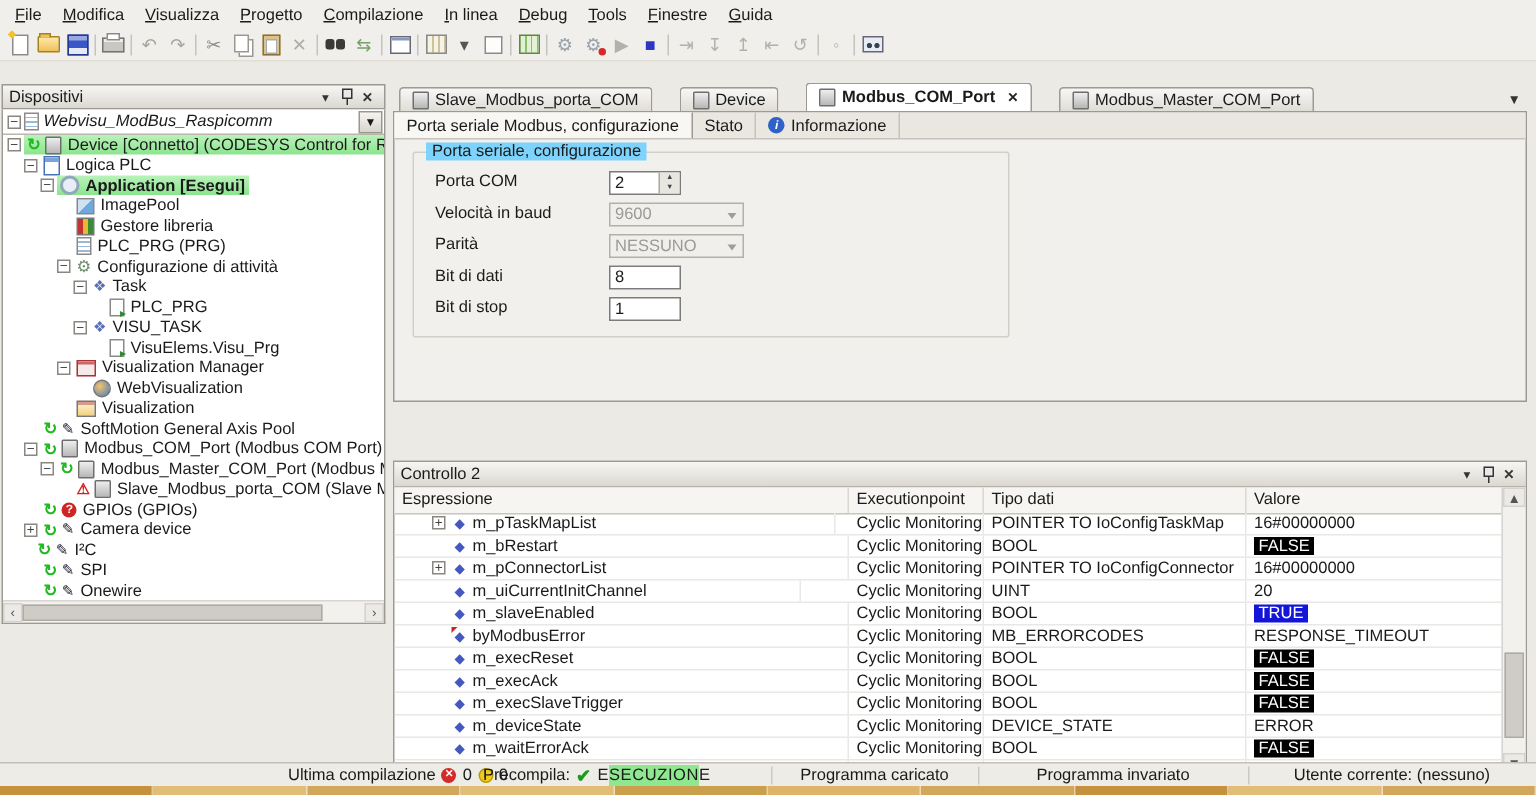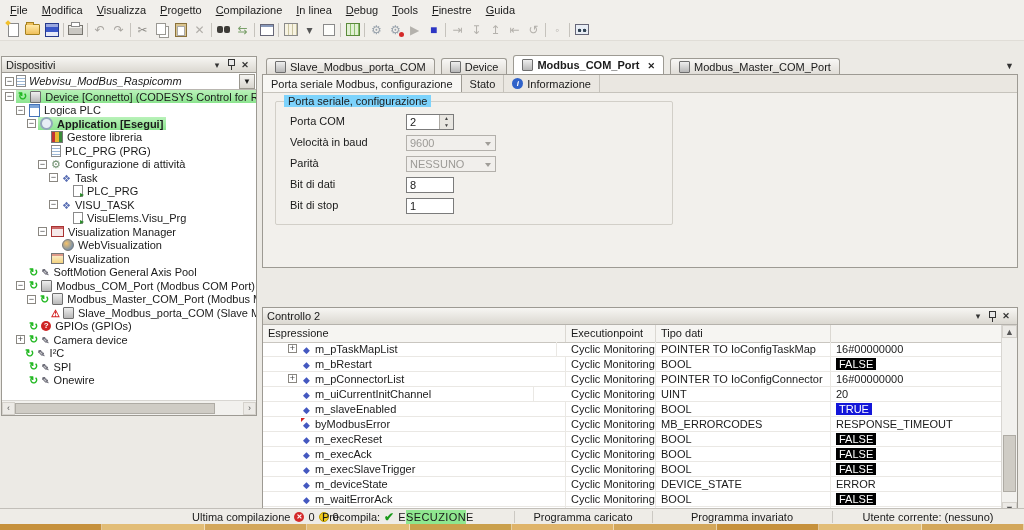--- a/index.html
+++ b/index.html
@@ -75,21 +75,21 @@
   .i-warn::before{content:"⚠";color:#d42222;font-size:10px;font-weight:bold;}
   .i-gpioq{width:10px;height:10px;border-radius:50%;background:#ce2525;color:#fff;font-size:8px;font-weight:bold;text-align:center;line-height:10px;}
   .i-gpioq::before{content:"?";}
   
   .sb{background:#f2f1ee;display:flex;align-items:center;}
   .sb-btn{width:13px;height:13px;display:flex;align-items:center;justify-content:center;color:#555;font-size:9px;background:#eceae6;border:1px solid #d5d2cc;box-sizing:border-box;}
   .sb-thumb{height:11px;background:#cfccc5;border:1px solid #aeaba4;box-sizing:border-box;}
   .dev-hscroll{position:absolute;left:0;bottom:0;right:0;height:14px;border-top:1px solid #d8d6d2;}
   
   .editor-wrap{position:absolute;left:262px;top:56px;width:756px;height:212px;}
-  .doc-tabs{position:relative;height:18px;display:flex;align-items:flex-end;gap:6px;padding-left:4px;}
+  .doc-tabs{position:relative;height:18px;display:flex;align-items:flex-end;gap:18px;padding-left:4px;}
   .doc-tab{display:flex;align-items:center;gap:4px;padding:0 8px;height:15px;background:linear-gradient(#f8f7f5,#e0ddd7);border:1px solid #9d9a93;border-bottom:none;border-radius:3px 3px 0 0;white-space:nowrap;}
   .doc-tab.active{background:#fff;height:18px;font-weight:bold;position:relative;z-index:3;}
   .tab-close::before{content:"✕";font-size:9px;font-weight:bold;color:#222;margin-left:4px;}
   .doc-tabs .overflow-drop{position:absolute;right:4px;bottom:3px;font-size:9px;color:#333;}
   .editor-box{position:absolute;left:0;top:18px;right:0;bottom:0;border:1px solid #9d9a93;background:#f2f0ec;box-sizing:border-box;z-index:2;}
   .sub-tabs{height:17px;display:flex;background:#eae7e1;border-bottom:1px solid #c6c3bc;}
   .sub-tab{display:flex;align-items:center;gap:4px;padding:0 8px;border-right:1px solid #c6c3bc;white-space:nowrap;}
   .sub-tab.active{background:#f8f7f4;border-right:1px solid #9d9a93;}
   .i-info{width:11px;height:11px;border-radius:50%;background:#2f62c9;color:#fff;font-size:8px;font-weight:bold;font-style:italic;text-align:center;line-height:11px;display:inline-block;}
   .i-info::before{content:"i";}
@@ -296,20 +296,27 @@
           <div class="trow" style="padding-left: 25px;">
             <span class="exp">−</span>
             <span class="hlwrap hl">
               <span class="ti i-app"></span>
               <span class="tlabel" style="font-weight: bold;">Application [Esegui]</span>
             </span>
           </div>
           <div class="trow" style="padding-left: 36px;">
             <span class="exp-spacer"></span>
             <span class="hlwrap">
+              <span class="ti i-img"></span>
+              <span class="tlabel">ImagePool</span>
+            </span>
+          </div>
+          <div class="trow" style="padding-left: 36px;">
+            <span class="exp-spacer"></span>
+            <span class="hlwrap">
               <span class="ti i-lib"></span>
               <span class="tlabel">Gestore libreria</span>
             </span>
           </div>
           <div class="trow" style="padding-left: 36px;">
             <span class="exp-spacer"></span>
             <span class="hlwrap">
               <span class="ti i-doc"></span>
               <span class="tlabel">PLC_PRG (PRG)</span>
             </span>
@@ -516,20 +523,21 @@
           <span class="i-pin"></span>
         </span>
       <span class="pt-btn">
           <span class="i-close"></span>
         </span>
     </div>
     <div class="w-head" id="watchHead">
         <div class="w-col" style="left: 0px; width: 303px;">Espressione</div>
         <div class="w-col" style="left: 303px; width: 90px;">Executionpoint</div>
         <div class="w-col" style="left: 393px; width: 175px;">Tipo dati</div>
+        <div class="w-col" style="left: 568px; width: 171px;">Valore</div>
       </div>
     <div class="w-rows" id="watchRows">
         <div class="w-row">
           <div class="w-cell" style="left: 0px; width: 294px;"><span class="w-exp">+</span><span class="i-var"></span><span>m_pTaskMapList</span></div>
           <div class="w-cell" style="left: 303px; width: 90px;">Cyclic Monitoring</div>
           <div class="w-cell" style="left: 393px; width: 175px;">POINTER TO IoConfigTaskMap</div>
           <div class="w-cell" style="left: 568px; width: 171px;">16#00000000</div>
         </div>
         <div class="w-row">
           <div class="w-cell" style="left: 0px; width: 303px;"><span class="w-exp-sp"></span><span class="i-var"></span><span>m_bRestart</span></div>

